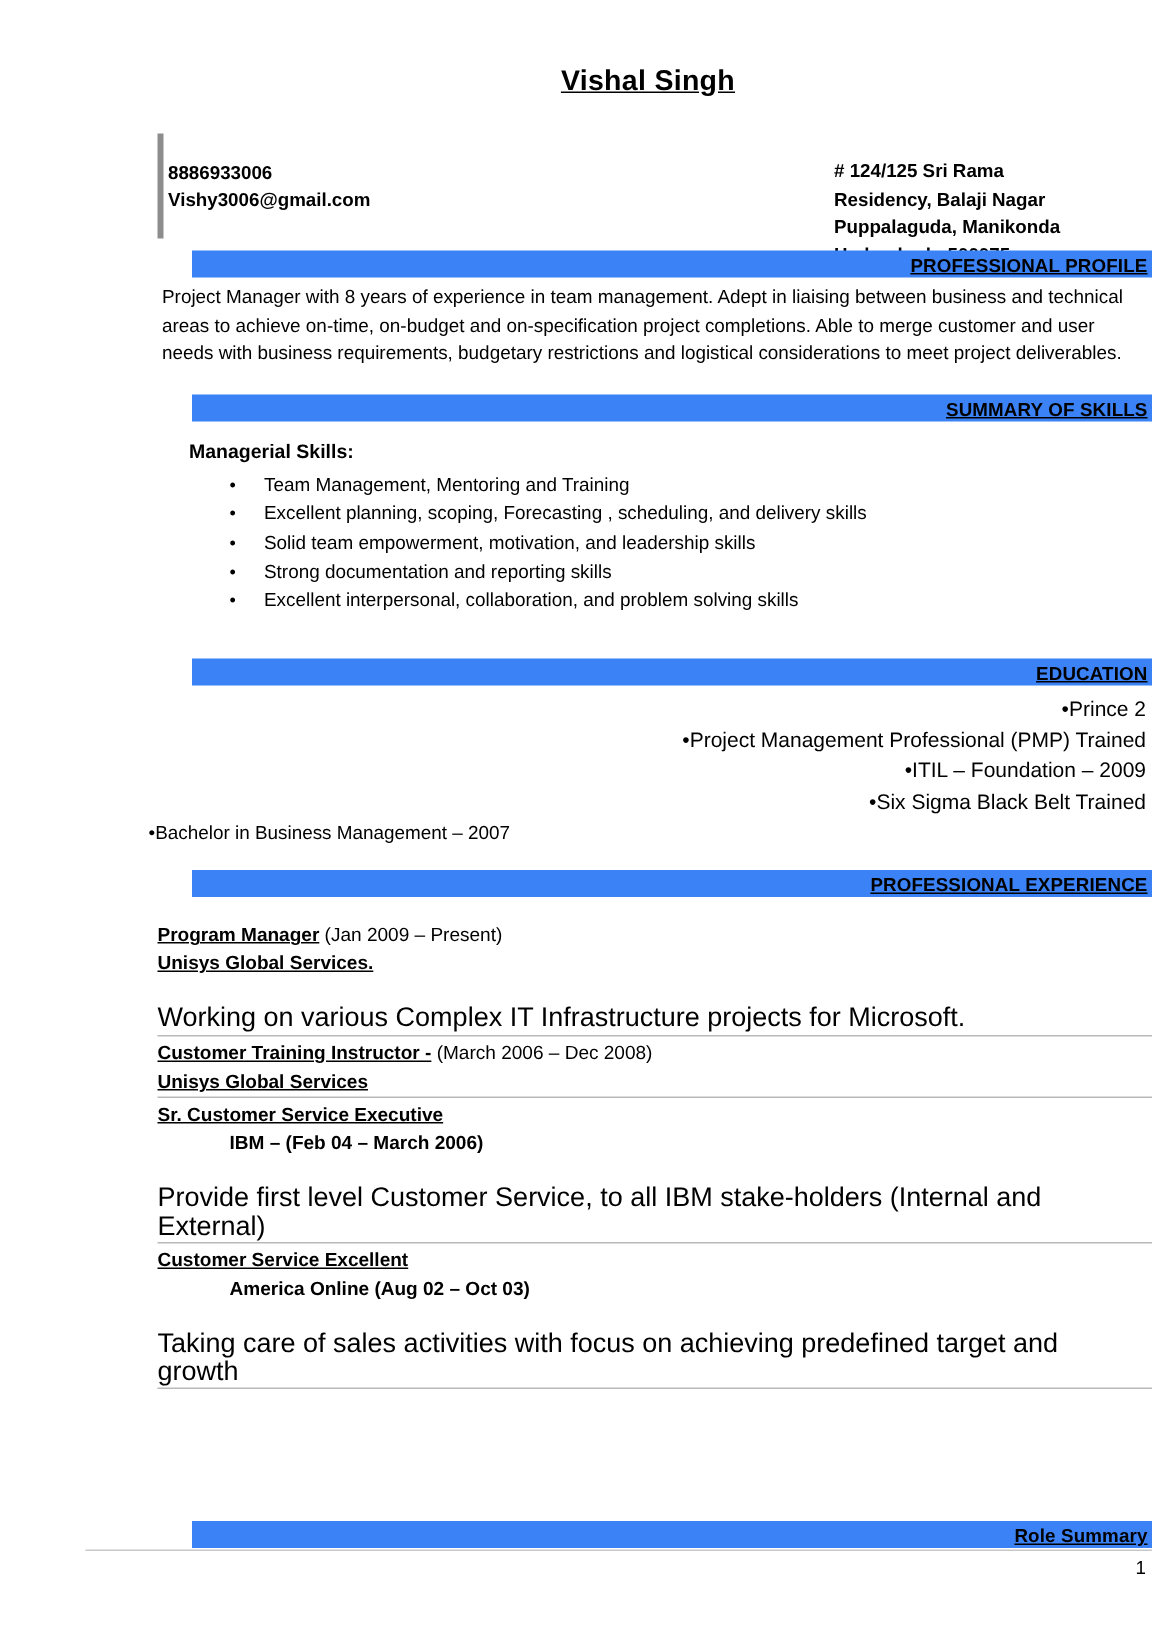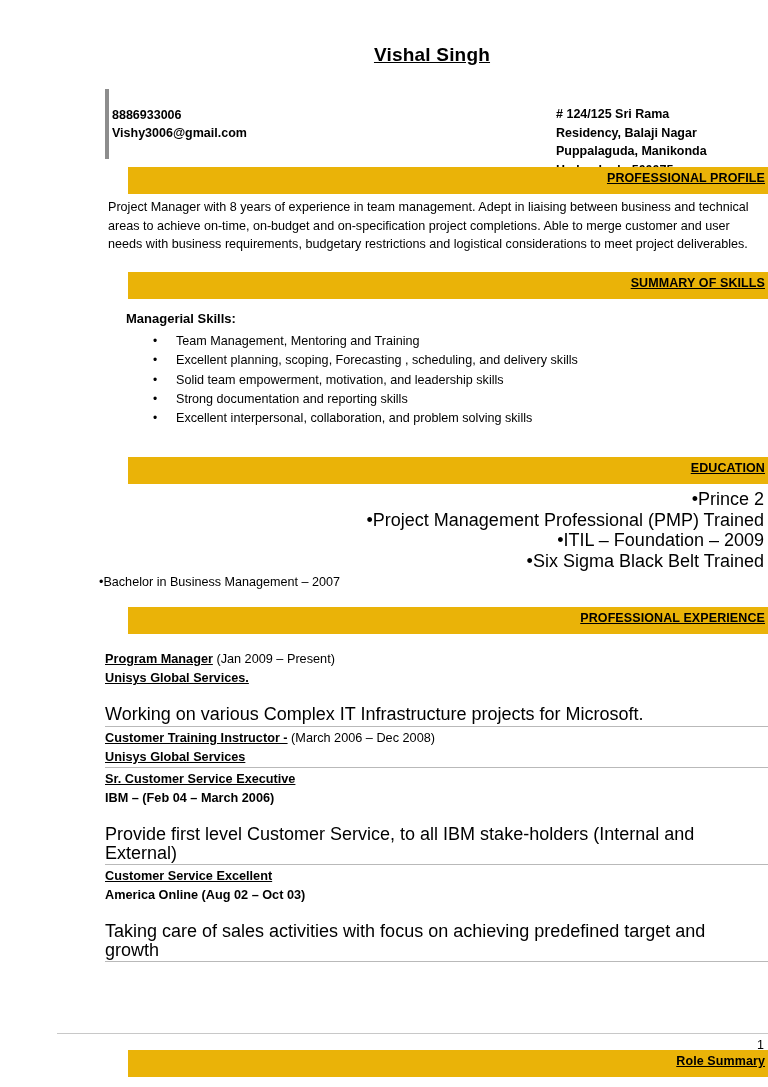--- a/index.html
+++ b/index.html
@@ -61,22 +61,22 @@
     font-size: 12.5px;
     font-weight: bold;
     line-height: 18.5px;
   }
 
   
   .section-bar {
     position: relative;
     margin-left: 80px;
     margin-right: 48px;
-    background: #eab308;
-    height: 27px;
+    background: #3b82f6;
+    height: 18px;
     line-height: 19px;
     text-align: right;
     padding-right: 1px;
   }
   .section-bar .label {
     font-size: 12.5px;
     font-weight: bold;
     text-decoration: underline;
     letter-spacing: 0.1px;
     padding-right: 2px;
@@ -115,21 +115,21 @@
     position: absolute;
     left: -23px;
     top: 0;
     font-size: 12px;
   }
 
   
   .edu-line {
     text-align: right;
     margin-right: 52px;
-    font-size: 18px;
+    font-size: 14px;
     line-height: 20.7px;
   }
   .edu-line .dot { }
   .edu-line-left {
     text-align: left;
     margin-left: 51px;
     font-size: 12.6px;
     line-height: 20.7px;
   }
 
@@ -154,20 +154,21 @@
     text-decoration: underline;
   }
   .exp-company {
     font-size: 12.7px;
     line-height: 19px;
     font-weight: bold;
     text-decoration: underline;
   }
   .exp-company.plain {
     text-decoration: none;
+    margin-left: 48px;
   }
   .exp-desc {
     font-size: 18px;
     line-height: 18.6px;
     margin-top: 17px;
     margin-bottom: 2px;
     margin-right: 14px;
   }
   .spacer-md { height: 14px; }
   .spacer-lg { height: 70px; }

